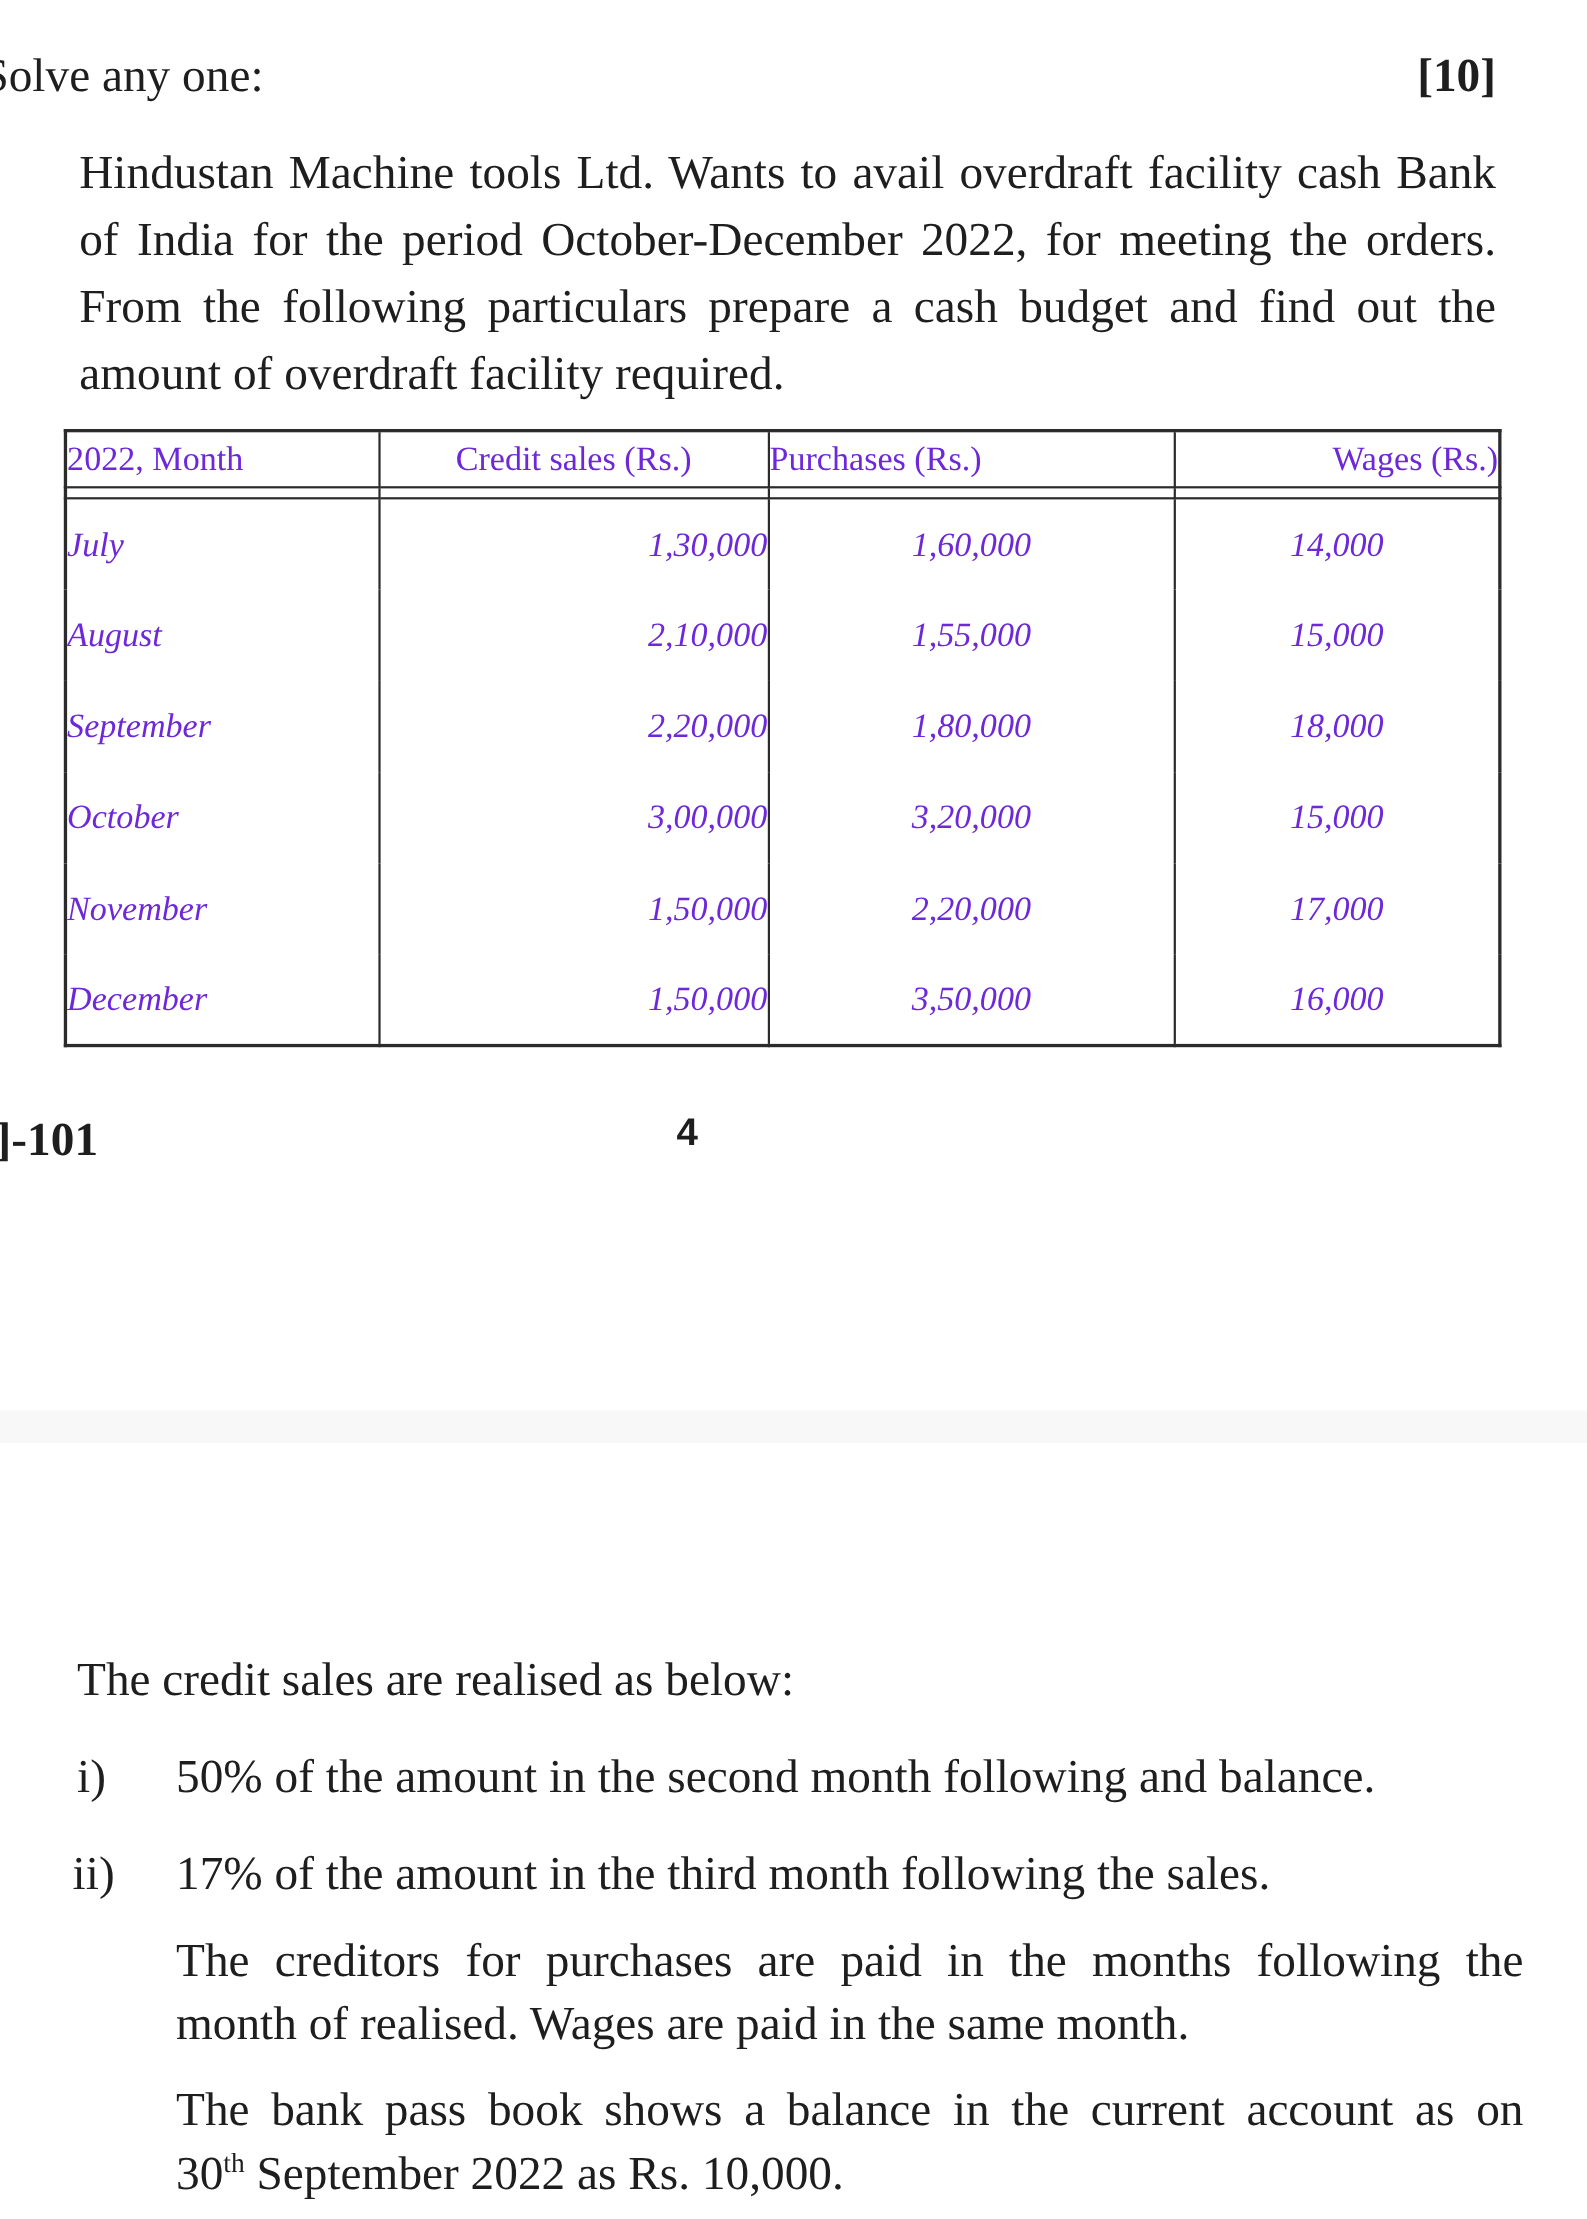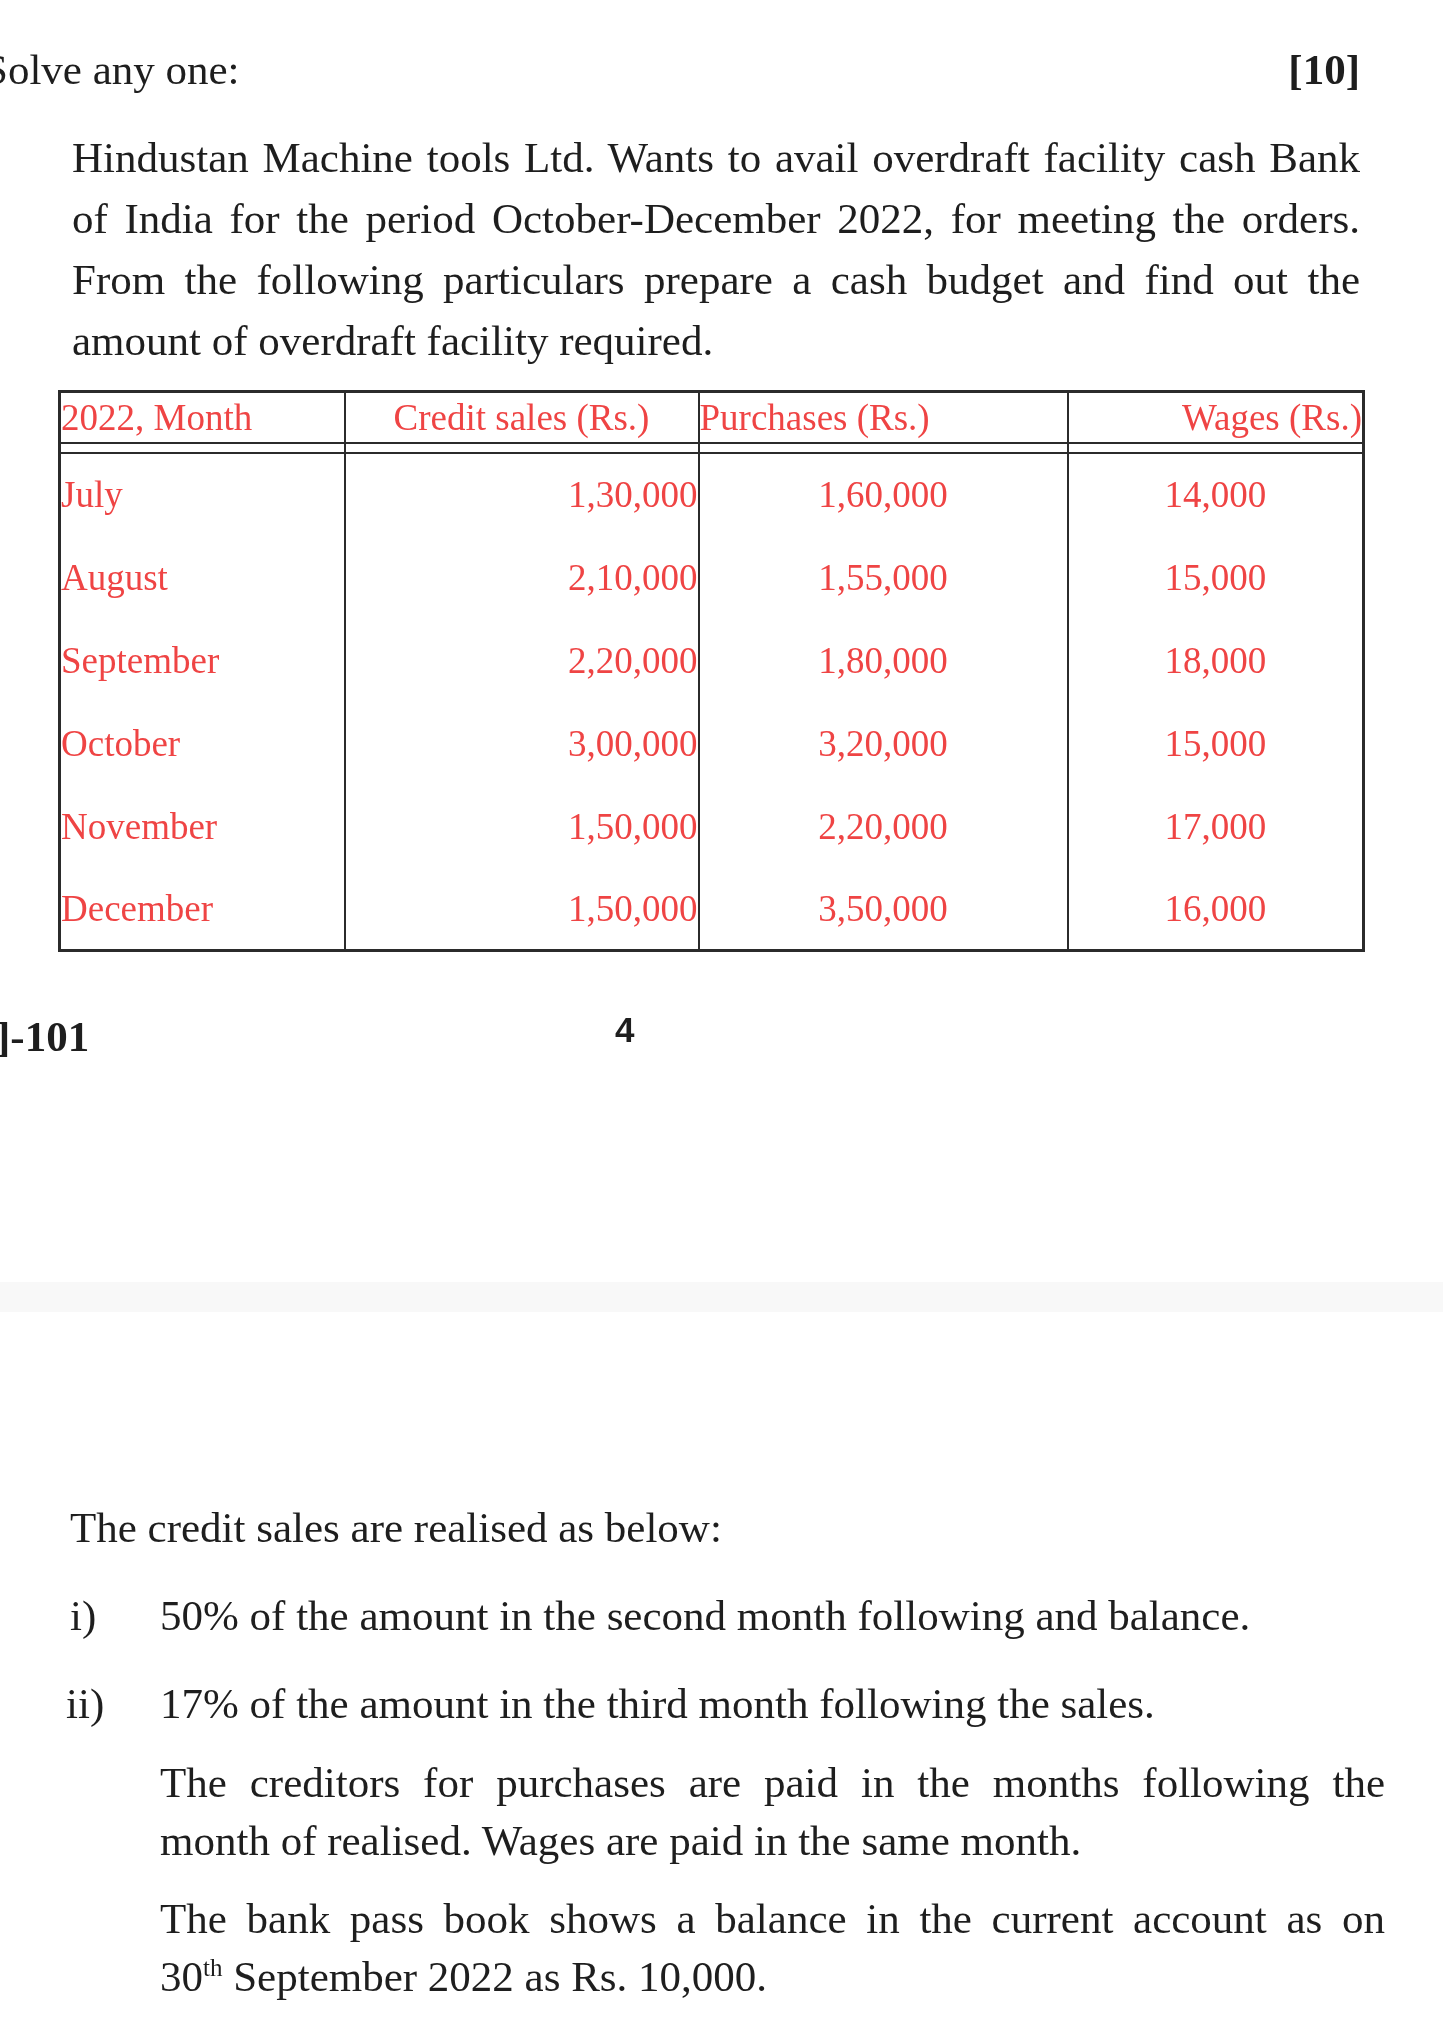--- a/index.html
+++ b/index.html
@@ -19,36 +19,36 @@
   .q-marker { left:-13px; top:130px; font-size:43px; }
   .q-para { left:72px; top:127px; width:1288px; font-size:43px; line-height:61px; }
   .q-line { width:100%; }
   .just { text-align:justify; text-align-last:justify; }
 
   
   table.budget {
     position:absolute; left:58px; top:390px;
     width:1304px; border-collapse:collapse; table-layout:fixed;
     border:3px solid #2b2b2b;
-    font-size:37px; color:#ef4444;
+    font-size:31px; color:#6d28d9;
   }
   table.budget col.c1 { width:285px; }
   table.budget col.c2 { width:354px; }
   table.budget col.c3 { width:369px; }
   table.budget col.c4 { width:296px; }
   table.budget th, table.budget td {
     border-left:2px solid #2b2b2b; border-right:2px solid #2b2b2b;
     font-weight:normal; padding:0; vertical-align:middle;
     overflow:hidden; white-space:nowrap;
   }
   tr.hrow { height:51px; }
   tr.hrow th { border-bottom:2px solid #2b2b2b; }
   tr.spacer { height:10px; }
   tr.spacer td { border-bottom:2px solid #2b2b2b; }
-  tr.drow { height:83px; }
+  tr.drow { height:83px;font-style:italic; }
   .h-month { text-align:left; padding-left:6px; }
   .h-credit { text-align:center; padding-left:8px; }
   .h-purch { text-align:left; padding-left:12px; }
   .h-wages { text-align:right; padding-right:14px; }
   .c-month { text-align:left; padding-left:6px; }
   .c-credit { text-align:right; padding-right:58px;margin-top:19px; }
   .c-purch { text-align:center; padding-right:40px; }
   .c-wages { text-align:center; padding-left:52px; }
 
   

